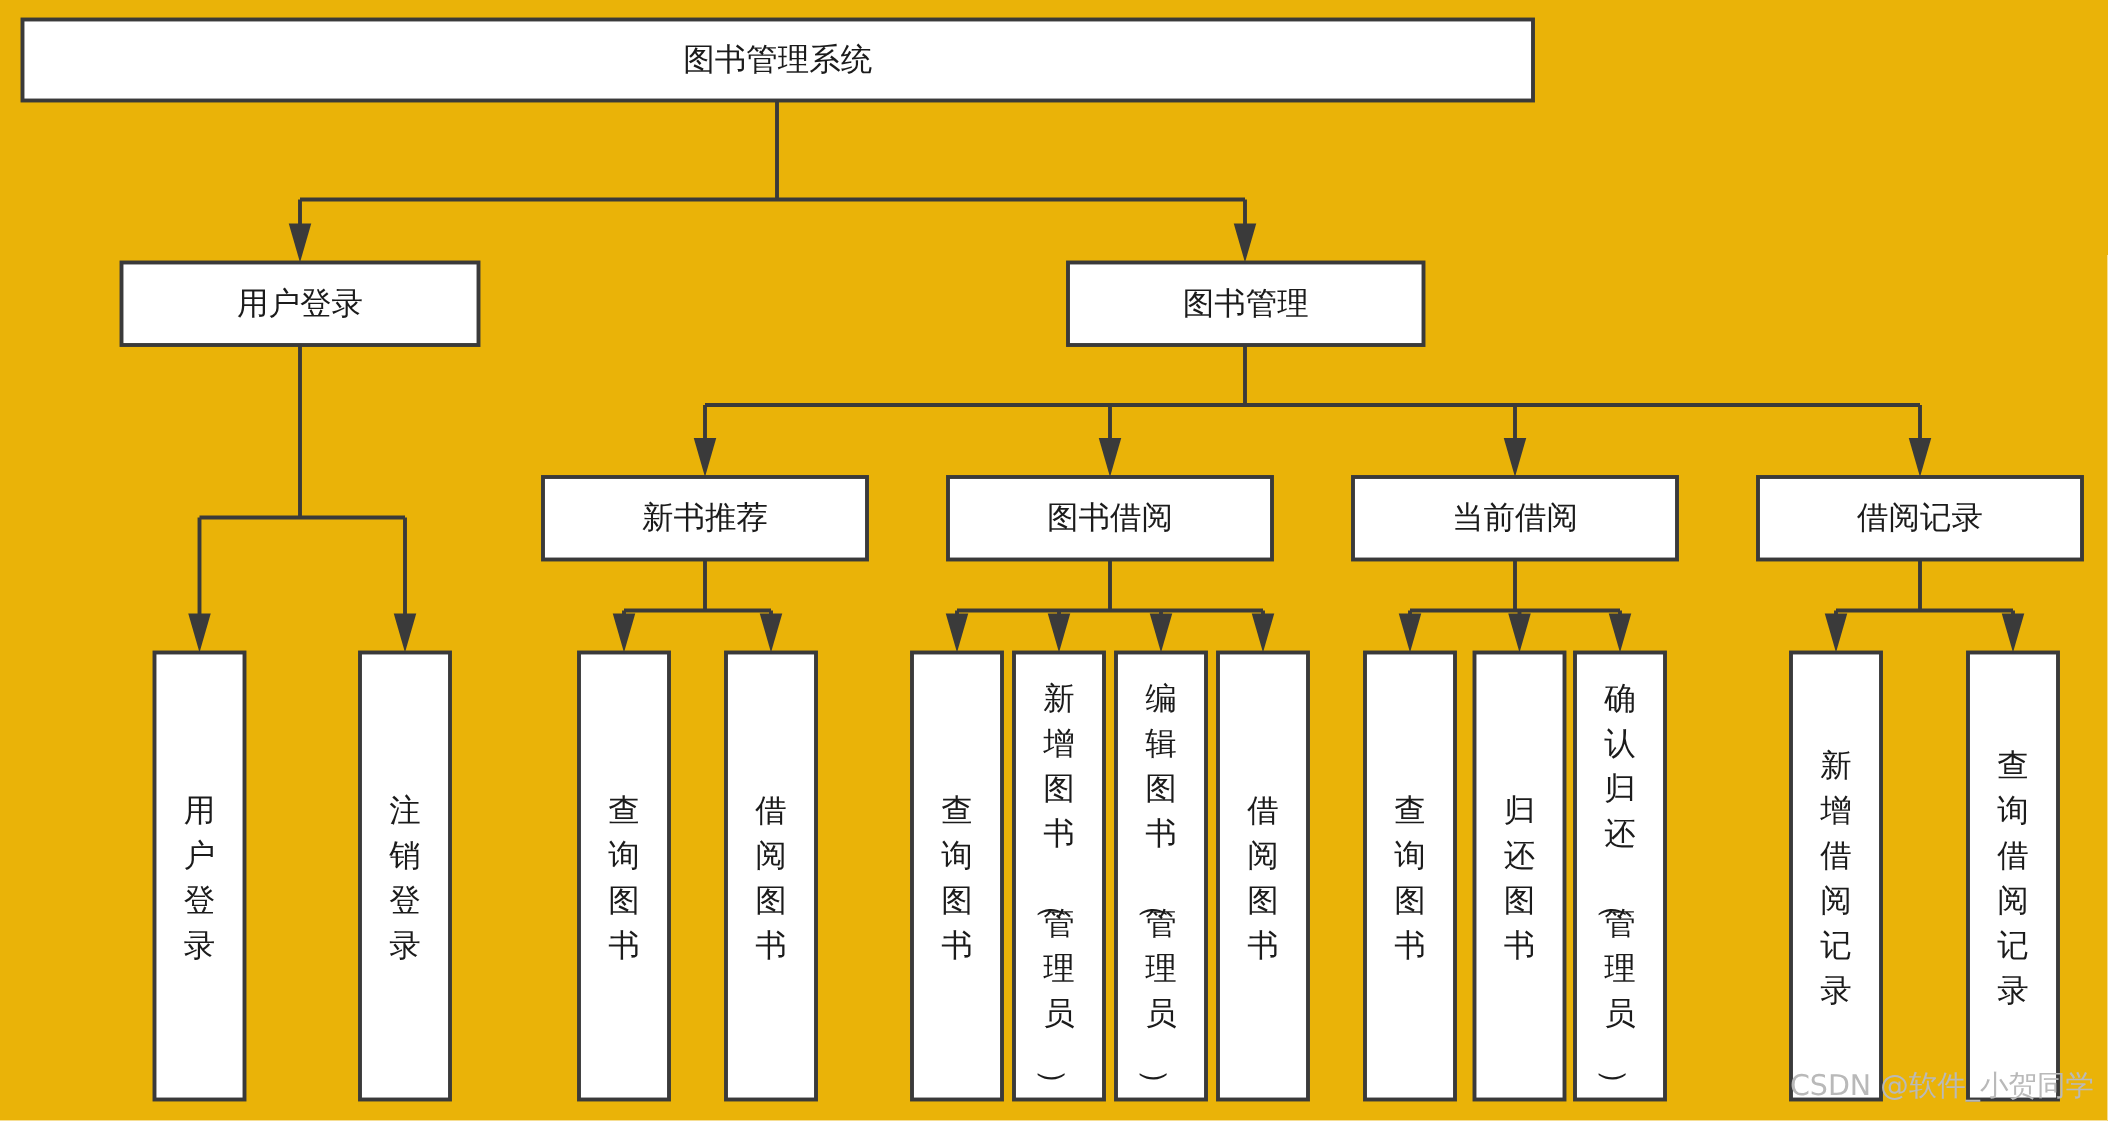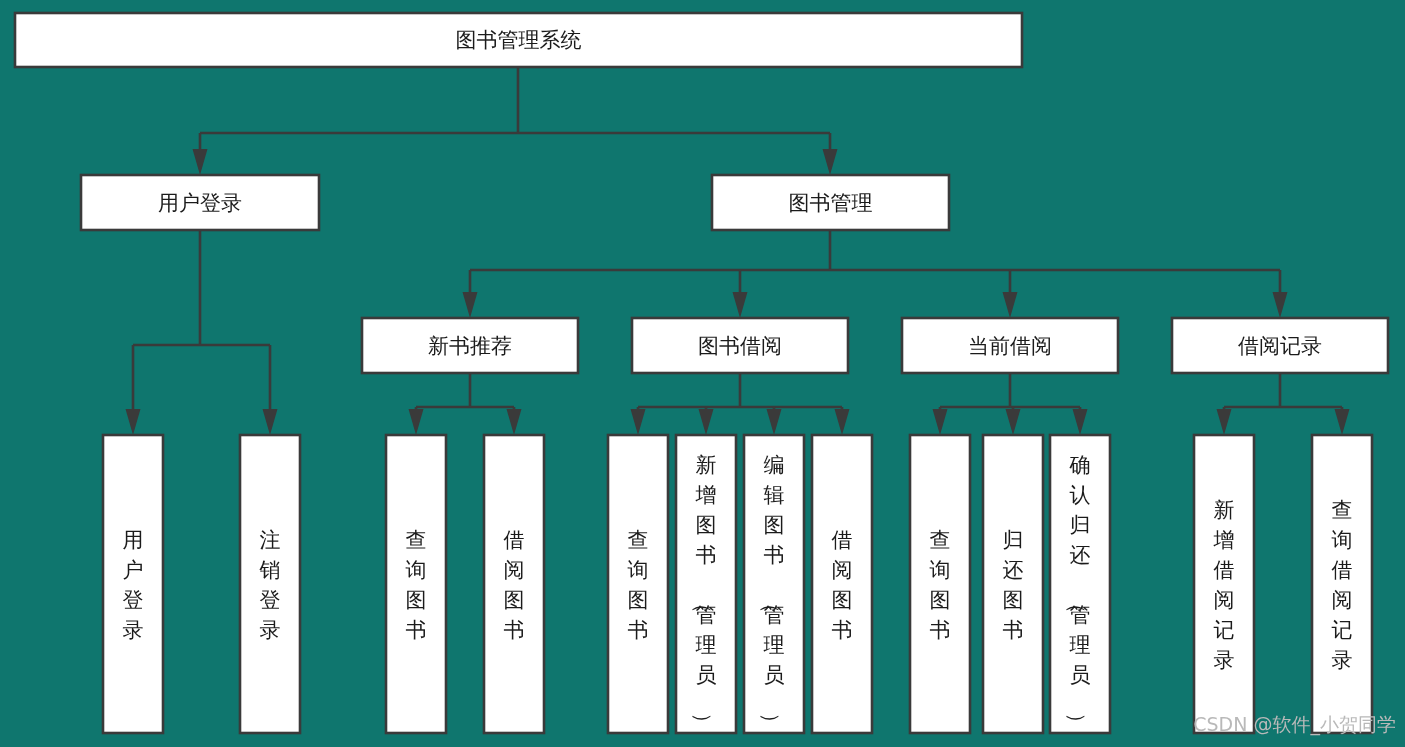--- a/index.html
+++ b/index.html
@@ -8,21 +8,21 @@
     padding: 0;
     background: #ffffff;
   }
   body {
     font-family: "DejaVu Sans", "Liberation Sans", sans-serif;
   }
   #diagram-root {
     position: relative;
     width: 1405px;
     height: 747px;
-    background: #0f766e;
+    background: #eab308;
     overflow: hidden;
   }
   #tree-svg {
     position: absolute;
     left: 0;
     top: 0;
     width: 1405px;
     height: 747px;
     display: block;
   }

